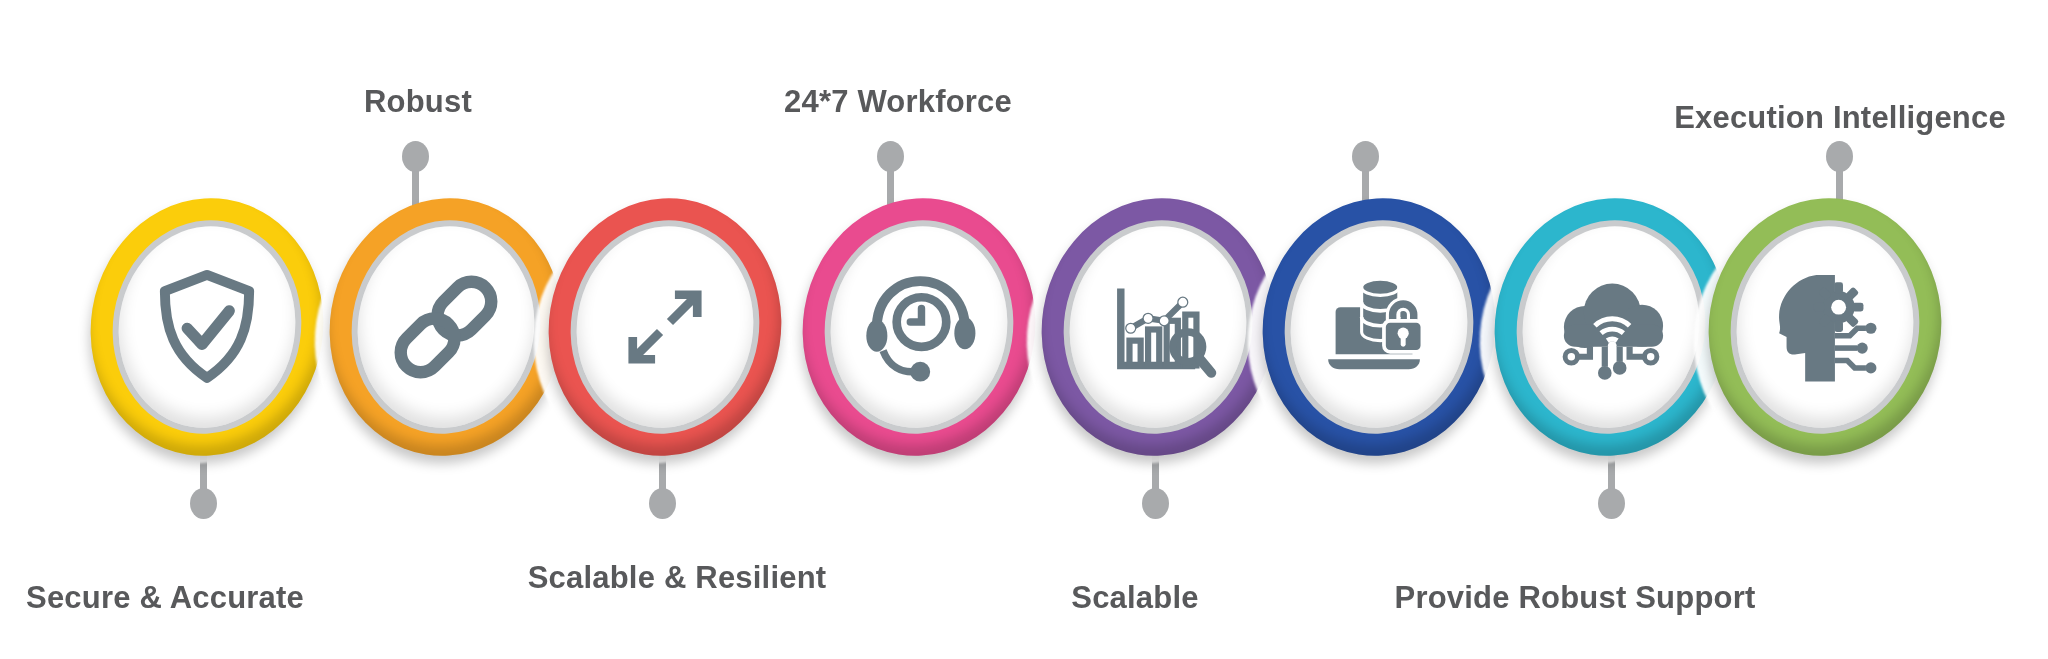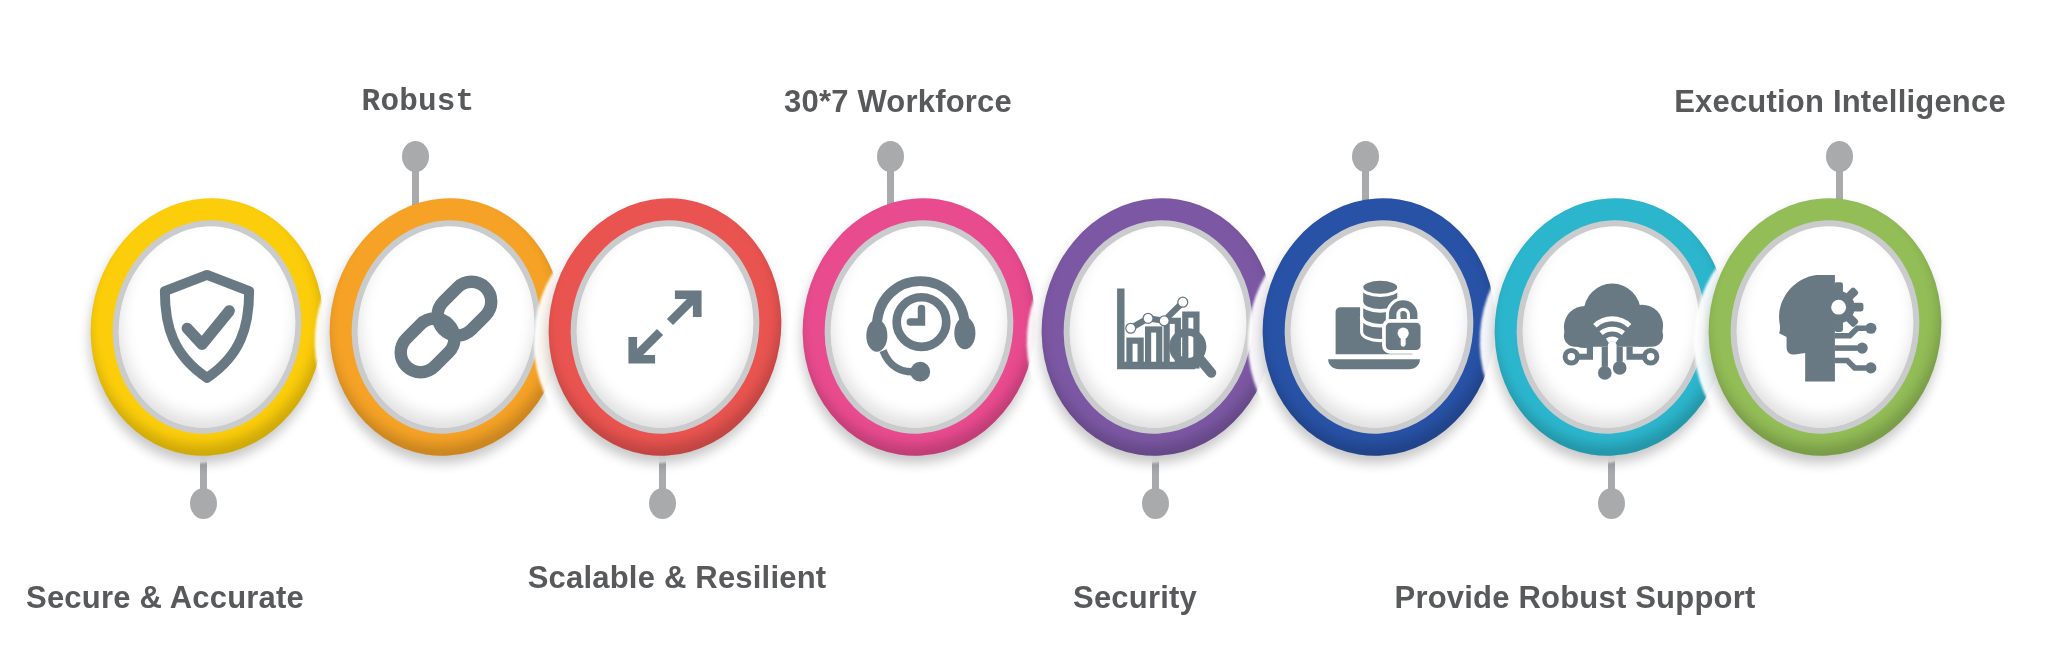--- a/index.html
+++ b/index.html
@@ -41,21 +41,21 @@
       </div>
       <div class="icon">
         <svg viewBox="0 0 100 100" xmlns="http://www.w3.org/2000/svg">
           <path d="M50 8 84 21c0 29-7 52-34 70C23 73 16 50 16 21Z" fill="none" stroke="#687983" stroke-width="8" stroke-linejoin="round"></path>
    <path d="M34 51l12 13 22-27" fill="none" stroke="#687983" stroke-width="9" stroke-linecap="round" stroke-linejoin="round"></path>
         </svg>
       </div>
     </div>
     <div class="stem" style="left: 411.5px; top: 156px; height: 58px;"></div>
     <div class="dot" style="left: 401.5px; top: 141px;"></div>
-    <div class="label" style="left: 418px; top: 84px; font-family: Liberation Mono, monospace;">Robust</div>
+    <div class="label" style="left: 418px; top: 84px;">Robust</div>
     <div class="badge" style="left: 330px; z-index: 11;">
       <div class="halo"></div>
       <div class="oval">
         <div class="ring" style="background: rgb(245, 162, 38);"></div>
         <div class="inner"></div>
       </div>
       <div class="icon">
         <svg viewBox="0 0 100 100" xmlns="http://www.w3.org/2000/svg">
           <g transform="rotate(45 50 50)" fill="none" stroke="#687983" stroke-width="10">
      <rect x="34" y="5" width="32" height="48" rx="16"></rect>
@@ -76,21 +76,21 @@
       <div class="icon">
         <svg viewBox="0 0 100 100" xmlns="http://www.w3.org/2000/svg">
           <g fill="none" stroke="#687983" stroke-width="7">
      <path d="M54 46 76 24M58 24h18v18M46 54 24 76M24 58v18h18"></path>
           </g>
         </svg>
       </div>
     </div>
     <div class="stem" style="left: 886.5px; top: 156px; height: 58px;"></div>
     <div class="dot" style="left: 876.5px; top: 141px;"></div>
-    <div class="label" style="left: 898px; top: 84px;">30*7 Workforce</div>
+    <div class="label" style="left: 898px; top: 84px;">24*7 Workforce</div>
     <div class="badge" style="left: 803px; z-index: 13;">
       <div class="halo"></div>
       <div class="oval">
         <div class="ring" style="background: rgb(233, 75, 143);"></div>
         <div class="inner"></div>
       </div>
       <div class="icon">
         <svg viewBox="0 0 100 100" xmlns="http://www.w3.org/2000/svg">
           <g fill="none" stroke="#687983">
      <circle cx="52" cy="46" r="20" stroke-width="7"></circle>
@@ -101,21 +101,21 @@
    <g fill="#687983">
             <ellipse cx="16" cy="57" rx="8.5" ry="13"></ellipse>
             <ellipse cx="87" cy="55" rx="8.5" ry="13"></ellipse>
             <circle cx="51" cy="86" r="8"></circle>
           </g>
         </svg>
       </div>
     </div>
     <div class="stem" style="left: 1151.5px; top: 442px; height: 61px;"></div>
     <div class="dot" style="left: 1141.5px; top: 488px;"></div>
-    <div class="label" style="left: 1135px; top: 580px;">Security</div>
+    <div class="label" style="left: 1135px; top: 580px;">Scalable</div>
     <div class="badge" style="left: 1042px; z-index: 14;">
       <div class="halo"></div>
       <div class="oval">
         <div class="ring" style="background: rgb(124, 88, 164);"></div>
         <div class="inner"></div>
       </div>
       <div class="icon">
         <svg viewBox="0 0 100 100" xmlns="http://www.w3.org/2000/svg">
           <g fill="none" stroke="#687983">
      <path d="M20 19v62h60" stroke-width="6"></path>
@@ -192,21 +192,21 @@
           </g>
    <circle cx="18" cy="74" r="5" fill="#fff" stroke="#687983" stroke-width="4"></circle>
    <circle cx="45" cy="87" r="5.5" fill="#687983"></circle>
    <circle cx="57" cy="83" r="5.5" fill="#687983"></circle>
    <circle cx="82" cy="74" r="5" fill="#fff" stroke="#687983" stroke-width="4"></circle>
         </svg>
       </div>
     </div>
     <div class="stem" style="left: 1835.5px; top: 156px; height: 58px;"></div>
     <div class="dot" style="left: 1825.5px; top: 141px;"></div>
-    <div class="label" style="left: 1840px; top: 84px;">Execution Intelligence</div>
+    <div class="label" style="left: 1840px; top: 100px;">Execution Intelligence</div>
     <div class="badge" style="left: 1709px; z-index: 17;">
       <div class="halo"></div>
       <div class="oval">
         <div class="ring" style="background: rgb(147, 189, 87);"></div>
         <div class="inner"></div>
       </div>
       <div class="icon">
         <svg viewBox="0 0 100 100" xmlns="http://www.w3.org/2000/svg">
           <path d="M43 8C27 10 14 24 13 40c-.5 7 2 10 0 15l6 3v8c0 5 3 7 8 6l7-1v23h24V8Z" fill="#687983"></path>
    <g transform="translate(61,34)">

